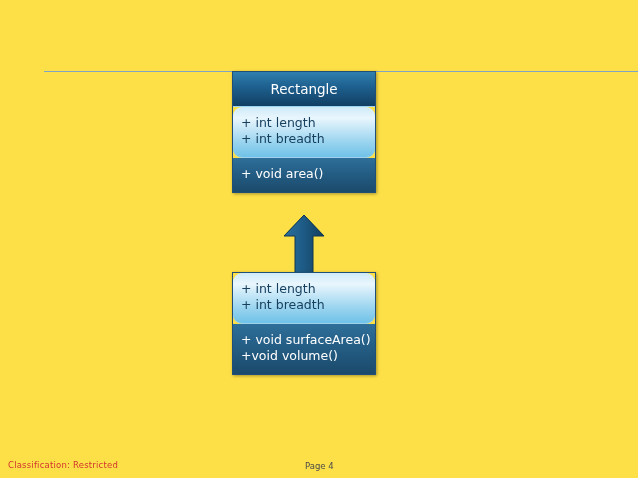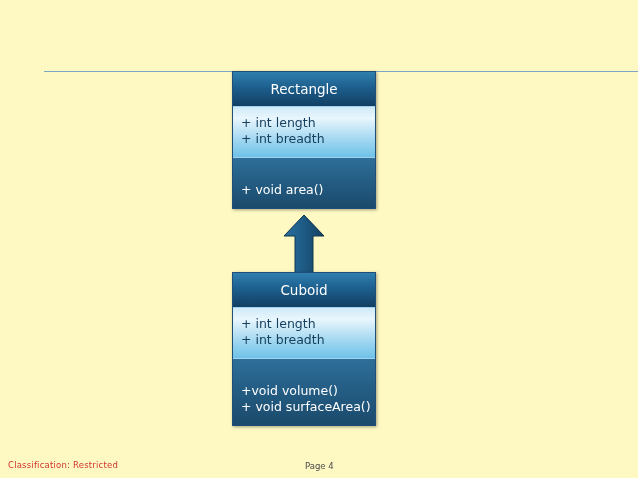--- a/index.html
+++ b/index.html
@@ -13,21 +13,21 @@
     position: relative;
     font-family: "DejaVu Sans", sans-serif;
     overflow: hidden;
   }
 
   .slide {
     position: absolute;
     left: 0; top: 0;
     width: 638px;
     height: 478px;
-    background: #fef9c3;
+    background: #fde047;
   }
 
   
   .top-rule {
     position: absolute;
     left: 44px;
     top: 71px;
     width: 750px;
     height: 1px;
     background: #7ea6c4;
@@ -52,24 +52,25 @@
     border-bottom: 1px solid #9fd2ef;
   }
 
   .uml-attrs {
     padding: 8px 0 10px 8px;
     color: #17405f;
     font-size: 12.5px;
     line-height: 16px;
     background: linear-gradient(to bottom, #cfeaf8 0%, #e9f6fd 22%, #9ad4ef 70%, #6fc2e8 100%);
     border-bottom: 1px solid #9fd2ef;
+    border-radius: 9px;
   }
 
   .uml-ops {
-    padding: 24px 0 10px 8px;
+    padding: 8px 0 10px 8px;
     color: #ffffff;
     font-size: 12.5px;
     line-height: 16px;
     background: linear-gradient(to bottom, #2e6f99 0%, #255f87 40%, #1b4a6b 100%);
   }
 
   .uml-line {
     white-space: pre;
   }
 
@@ -129,27 +130,26 @@
           <stop offset="40%" stop-color="#1f5f8b"></stop>
           <stop offset="100%" stop-color="#143f5f"></stop>
         </linearGradient>
       </defs>
       <polygon points="21,1 41,22 30,22 30,59 12,59 12,22 1,22" fill="url(#arrGrad)" stroke="#0f3busa"></polygon>
       <polygon points="21,1 41,22 30,22 30,59 12,59 12,22 1,22" fill="url(#arrGrad)" stroke="#10364f" stroke-width="1"></polygon>
     </svg>
   </div>
 
   <div class="uml-class" id="class-cuboid">
-    <div class="uml-title">Cuboid</div>
     <div class="uml-attrs">
       <div class="uml-line">+ int length</div>
       <div class="uml-line">+ int breadth</div>
     </div>
     <div class="uml-ops">
+      <div class="uml-line">+ void surfaceArea()</div>
       <div class="uml-line">+void volume()</div>
-      <div class="uml-line">+ void surfaceArea()</div>
     </div>
   </div>
 
   <div class="footer-left">Classification: Restricted</div>
   <div class="footer-page">Page 4</div>
 
 </div>
 
 </body></html>

